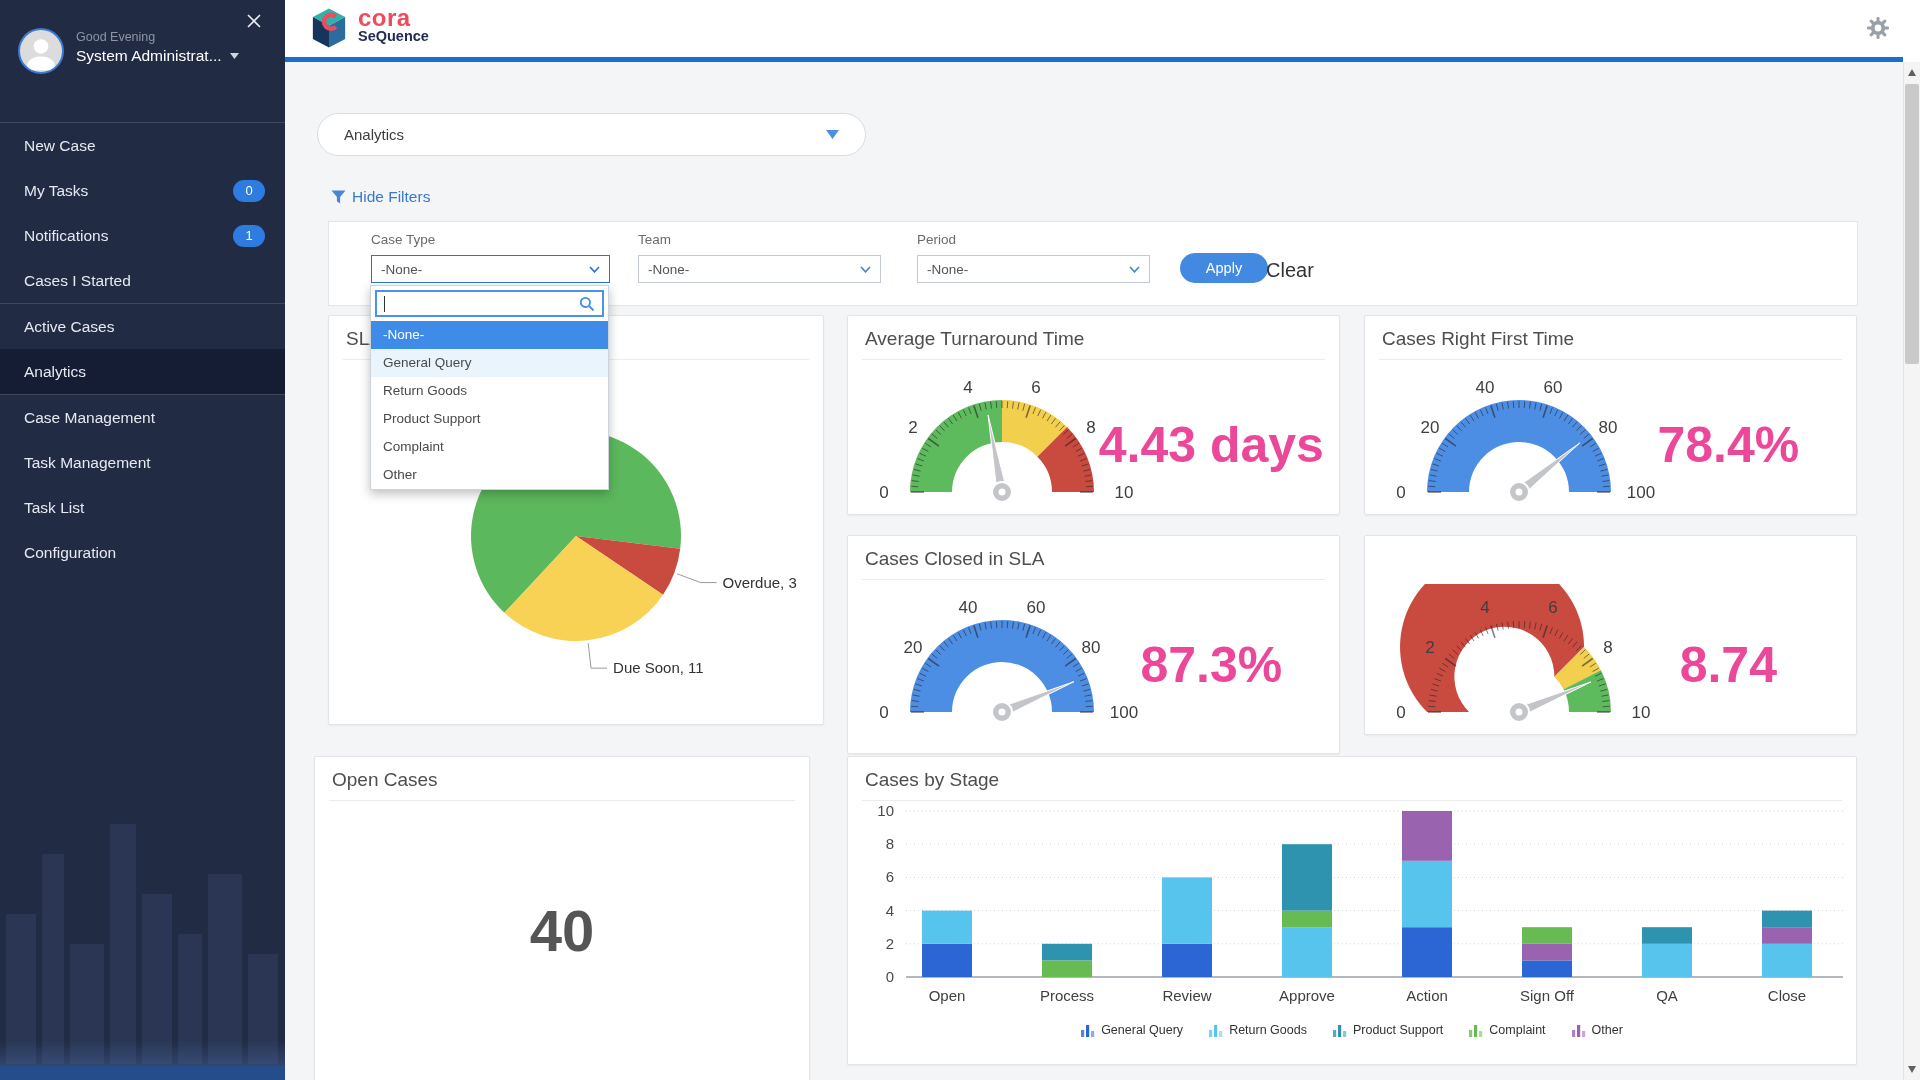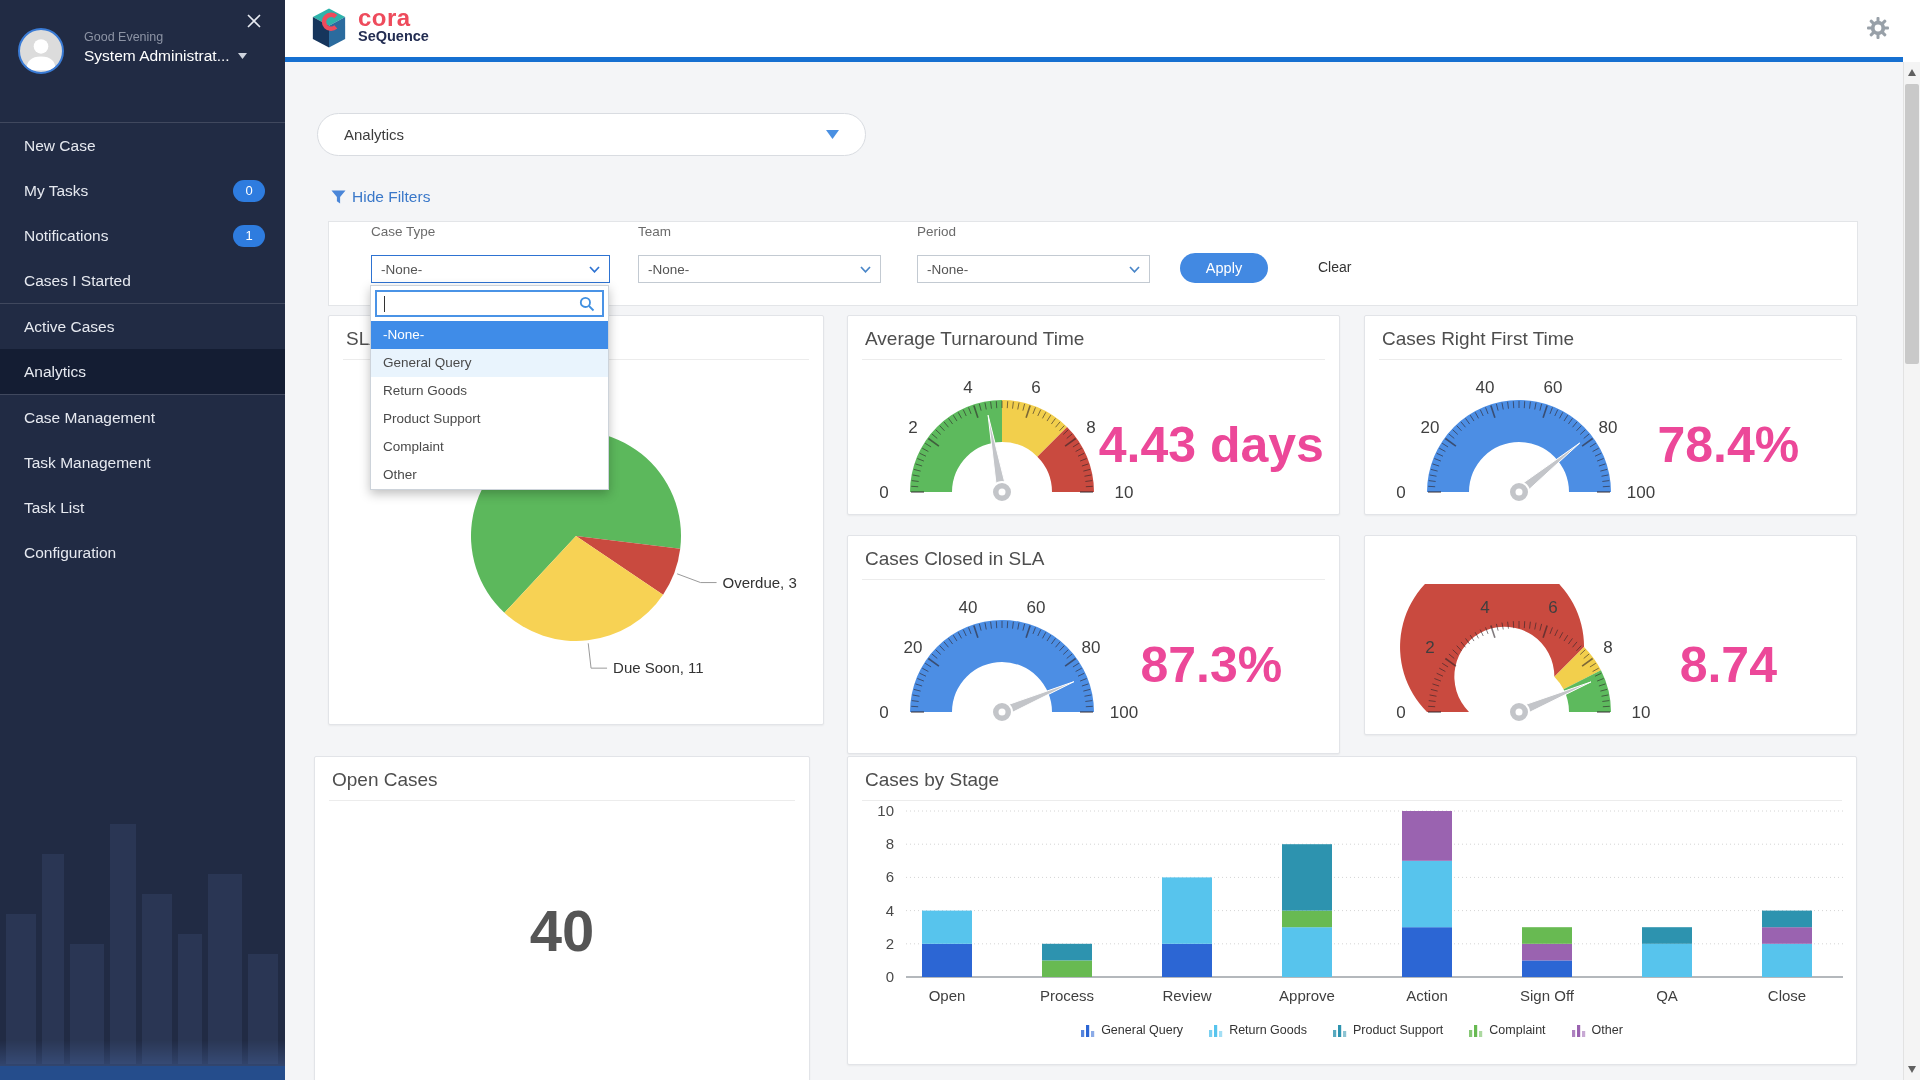--- a/index.html
+++ b/index.html
@@ -2,21 +2,21 @@
 <html><head>
 <meta charset="utf-8">
 <style>
   *{margin:0;padding:0;box-sizing:border-box}
   html,body{width:1920px;height:1080px;overflow:hidden;font-family:"Liberation Sans",sans-serif;background:#fff}
   .app{position:relative;width:1920px;height:1080px}
 
   
   .sidebar{position:absolute;left:0;top:0;width:285px;height:1080px;background:#212b44;color:#e8ebf2;z-index:30;overflow:hidden}
   .side-close{position:absolute;top:10px;right:20px;width:22px;height:22px;cursor:pointer}
-  .user-row{position:absolute;left:18px;top:28px;display:flex;align-items:flex-start;gap:20px}
+  .user-row{position:absolute;left:18px;top:28px;display:flex;align-items:flex-start;gap:12px}
   .avatar{width:46px;height:46px;border-radius:50%;background:#dcdcdc;border:2px solid #3a7bd5;display:flex;align-items:center;justify-content:center;overflow:hidden}
   .greet{font-size:12.5px;color:#8d94a5;margin-top:2px}
   .uname{font-size:15.5px;color:#fff;margin-top:3px;display:flex;align-items:center;gap:8px}
   .nav{position:absolute;top:122px;left:0;width:100%}
   .nav-div{height:1px;background:rgba(255,255,255,0.14)}
   .nav-item{height:45px;display:flex;align-items:center;padding:0 20px 0 24px;font-size:15.5px;color:#e6e9f0;cursor:pointer;position:relative}
   .nav-item.active{background:#141d33}
   .badge{margin-left:auto;min-width:32px;height:22px;border-radius:11px;background:#2e7cdf;color:#fff;font-size:13px;display:flex;align-items:center;justify-content:center;padding:0 6px}
   .skyline{position:absolute;bottom:0;left:0;width:285px;height:300px;opacity:.5;pointer-events:none}
   .skyline .bld{position:absolute;bottom:16px;background:rgba(120,150,215,0.22)}
@@ -29,25 +29,25 @@
   .logo-text .l1{font-size:24px;font-weight:bold;color:#ee4b5c;letter-spacing:.5px;line-height:22px}
   .logo-text .l2{font-size:14.5px;font-weight:bold;color:#232d52;line-height:15px}
   .gear{position:absolute;right:30px;top:16px;width:24px;height:24px;cursor:pointer}
   .blue-line{position:absolute;left:285px;top:57px;width:1618px;height:5px;background:#1670d1;z-index:11}
 
   
   .content{position:absolute;left:285px;top:62px;width:1618px;height:1018px;background:#f4f5f7}
   .view-select{position:absolute;left:32px;top:51px;width:549px;height:43px;background:#fff;border:1px solid #d9dce1;border-radius:22px;display:flex;align-items:center;justify-content:space-between;padding:0 26px;font-size:15px;color:#3c3c3c;cursor:pointer}
   .filters-toggle{position:absolute;left:45px;top:126px;display:flex;align-items:center;gap:5px;color:#3a78c9;font-size:15.5px;cursor:pointer}
   .filter-card{position:absolute;left:43px;top:159px;width:1530px;height:85px;background:#fff;border:1px solid #e3e5e8}
-  .f-label{position:absolute;top:2px;font-size:13.5px;color:#6b6b6b}
+  .f-label{position:absolute;top:10px;font-size:13.5px;color:#6b6b6b}
   .sel-box{position:absolute;top:33px;height:28px;border:1px solid #c3cad2;background:#fff;display:flex;align-items:center;justify-content:space-between;padding:0 9px;font-size:13.5px;color:#555;cursor:pointer}
   .sel-box.focus{border:1px solid #2e73d2}
   .apply-btn{position:absolute;left:851px;top:31px;width:88px;height:30px;border:none;border-radius:15px;background:#4289e2;color:#fff;font-size:14.5px;font-family:inherit;cursor:pointer}
-  .clear-link{position:absolute;left:989px;top:37px;font-size:14px;color:#333;cursor:pointer}
+  .clear-link{position:absolute;left:937px;top:37px;font-size:20px;color:#333;cursor:pointer}
 
   
   .dropdown{position:absolute;left:85px;top:223px;width:239px;background:#fff;border:1px solid #cdd3da;box-shadow:0 4px 10px rgba(0,0,0,0.25);z-index:20}
   .dd-search{margin:4px;height:27px;border:2px solid #4a93e6;display:flex;align-items:center;padding:0 7px}
   .dd-search input{flex:1;border:none;outline:none;font-size:13px;font-family:inherit;min-width:0}
   .dd-caret{width:1px;height:16px;background:#333}
   .dd-opt{height:28px;line-height:28px;padding:0 12px;font-size:13.5px;color:#4a4a4a;cursor:pointer}
   .dd-opt.sel{background:#3f8ce8;color:#fff}
   .dd-opt.hov{background:#e9f4fd}
 

